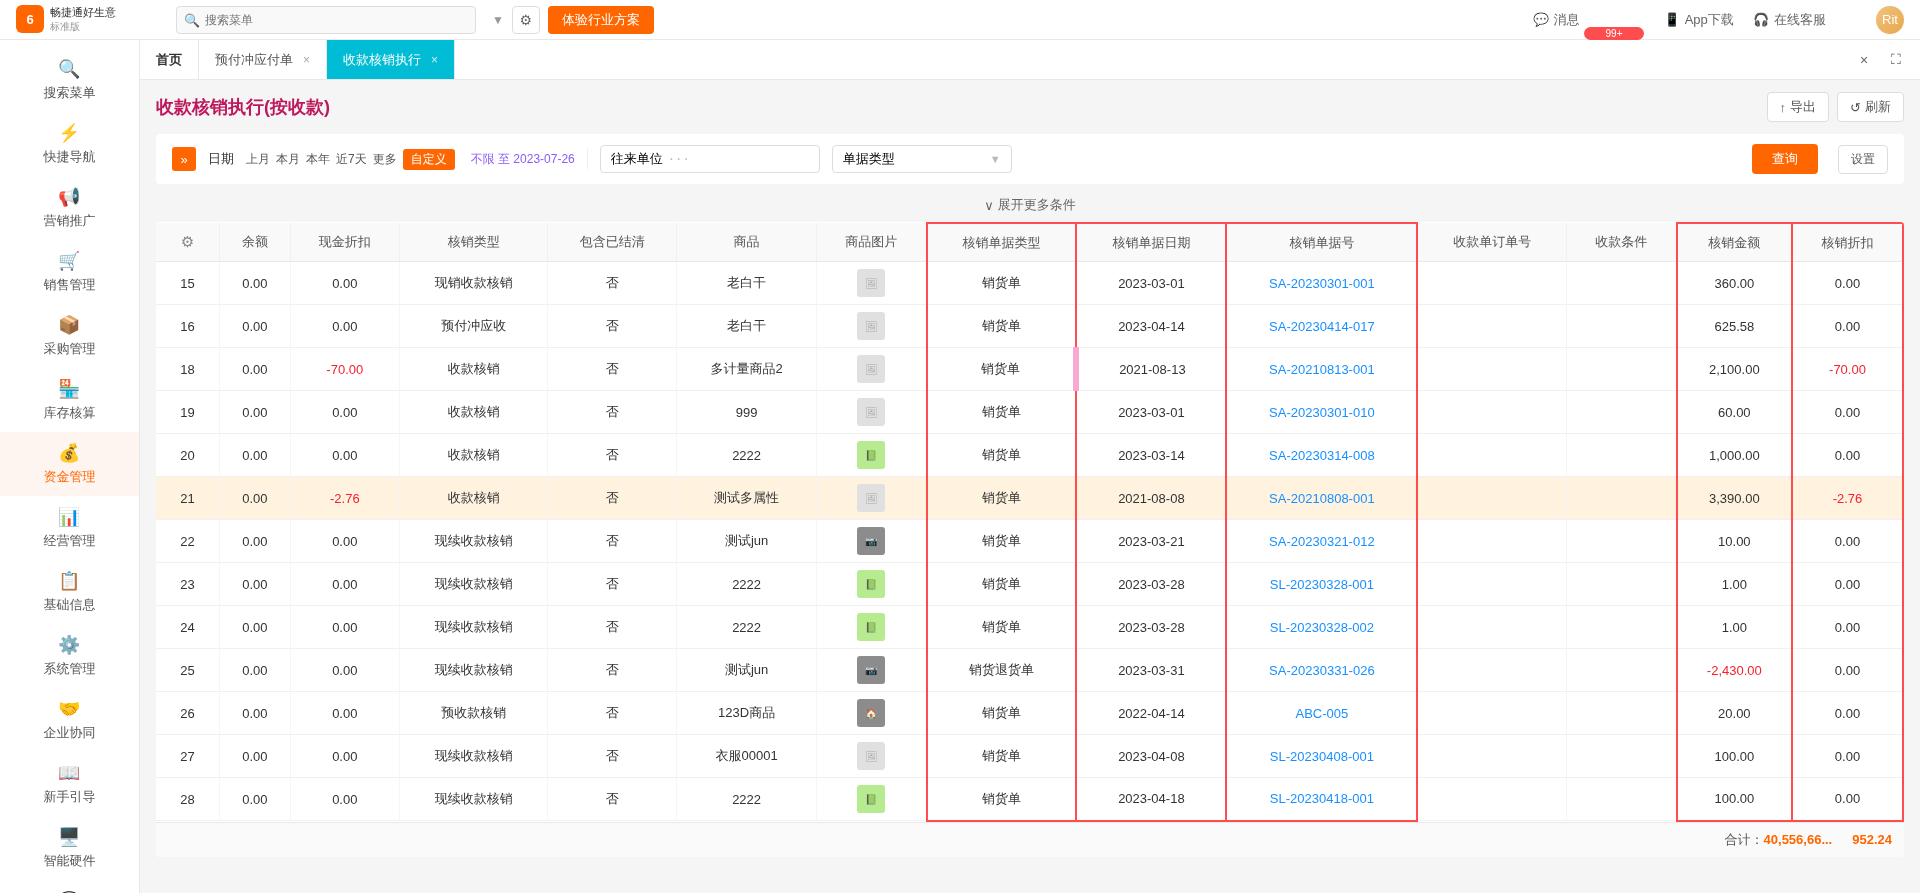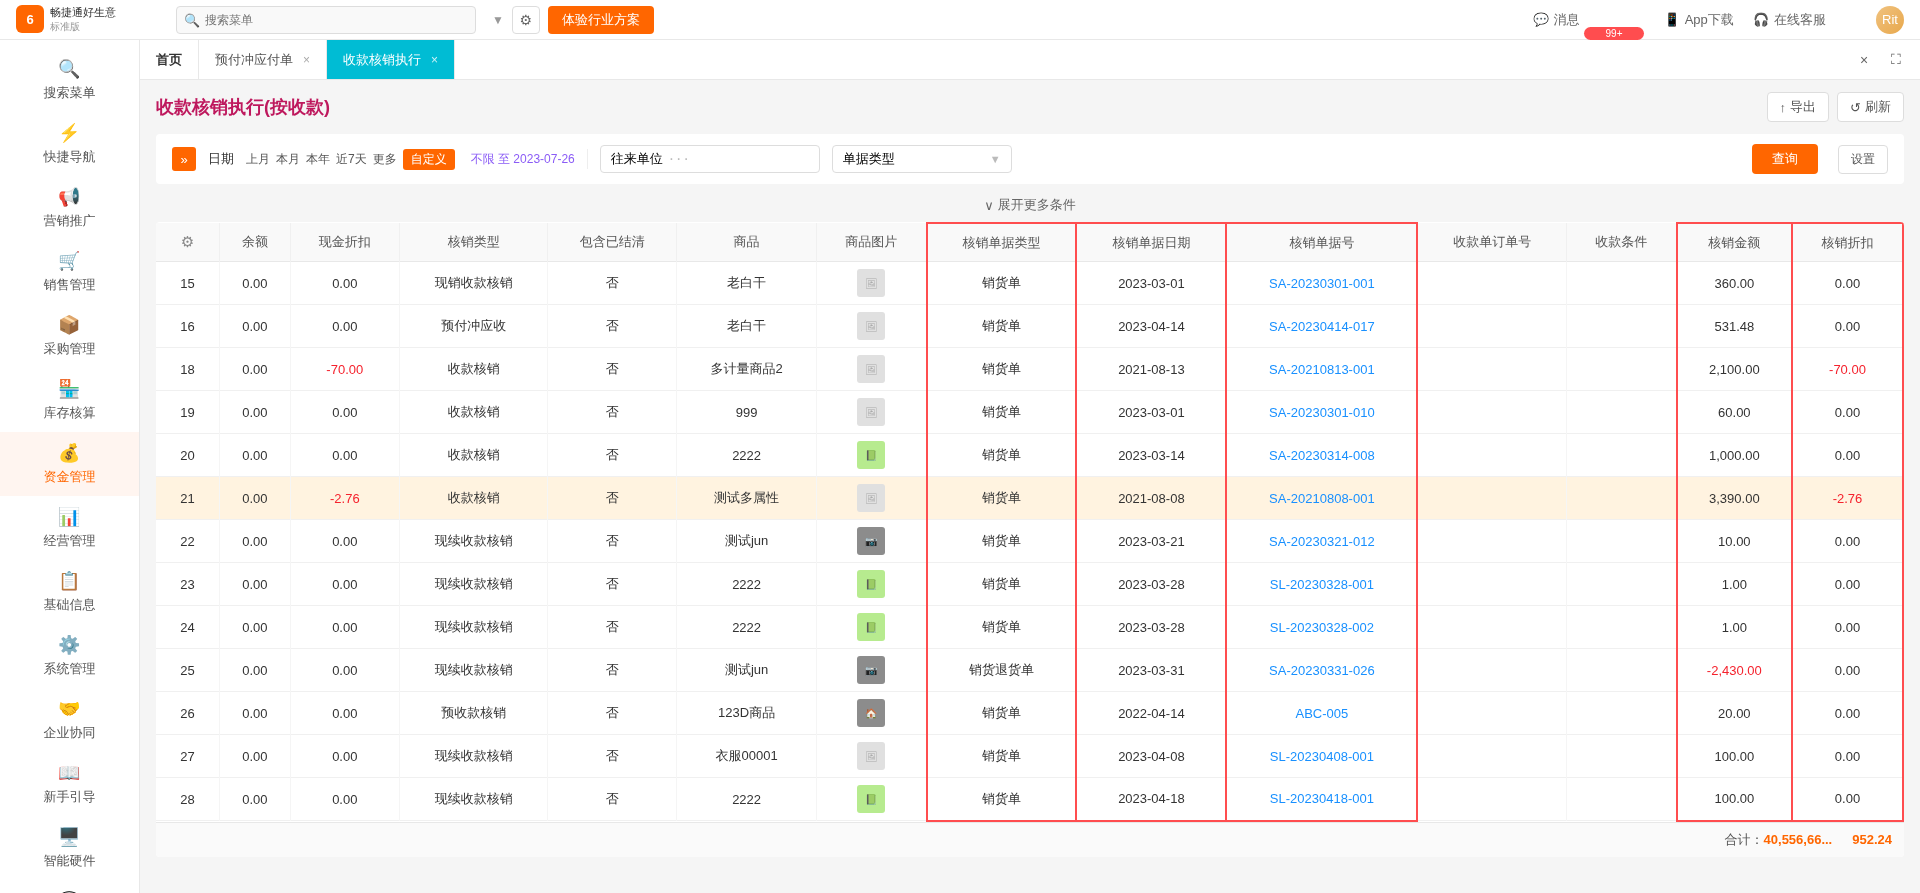--- a/index.html
+++ b/index.html
@@ -603,33 +603,33 @@
     <td class="">0.00</td>
     <td>预付冲应收</td>
     <td>否</td>
     <td>老白干</td>
     <td><span class="img-thumb">🖼</span></td>
     <td style="border-left:2px solid #ff4d4f;border-right:2px solid #ff4d4f;">销货单</td>
     <td style="border-left:2px solid #ff4d4f;border-right:2px solid #ff4d4f;">2023-04-14</td>
     <td style="border-left:2px solid #ff4d4f;border-right:2px solid #ff4d4f;"><a class="text-link">SA-20230414-017</a></td>
     <td></td>
     <td></td>
-    <td class="" style="border-left:2px solid #ff4d4f;border-right:2px solid #ff4d4f;">531.48</td>
+    <td class="" style="border-left:2px solid #ff4d4f;border-right:2px solid #ff4d4f;">625.58</td>
     <td class="" style="border-left:2px solid #ff4d4f;border-right:2px solid #ff4d4f;">0.00</td>
   </tr>
               <tr>
     <td>18</td>
     <td>0.00</td>
     <td class="text-red">-70.00</td>
     <td>收款核销</td>
     <td>否</td>
     <td>多计量商品2</td>
     <td><span class="img-thumb">🖼</span></td>
     <td style="border-left:2px solid #ff4d4f;border-right:2px solid #ff4d4f;">销货单</td>
-    <td style="border-left:2px solid #f9a8d4;border-right:2px solid #ff4d4f;">2021-08-13</td>
+    <td style="border-left:6px solid #f9a8d4;border-right:2px solid #ff4d4f;">2021-08-13</td>
     <td style="border-left:2px solid #ff4d4f;border-right:2px solid #ff4d4f;"><a class="text-link">SA-20210813-001</a></td>
     <td></td>
     <td></td>
     <td class="" style="border-left:2px solid #ff4d4f;border-right:2px solid #ff4d4f;">2,100.00</td>
     <td class="text-red" style="border-left:2px solid #ff4d4f;border-right:2px solid #ff4d4f;">-70.00</td>
   </tr>
               <tr>
     <td>19</td>
     <td>0.00</td>
     <td class="">0.00</td>

